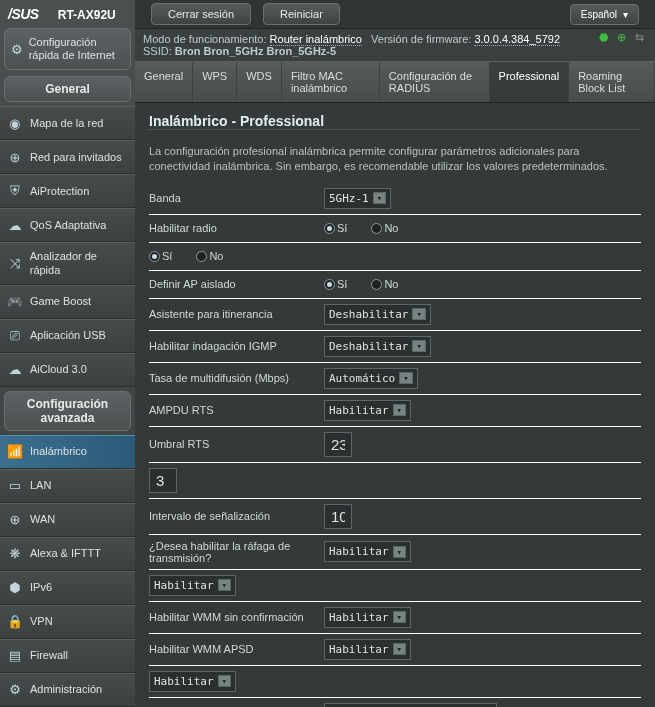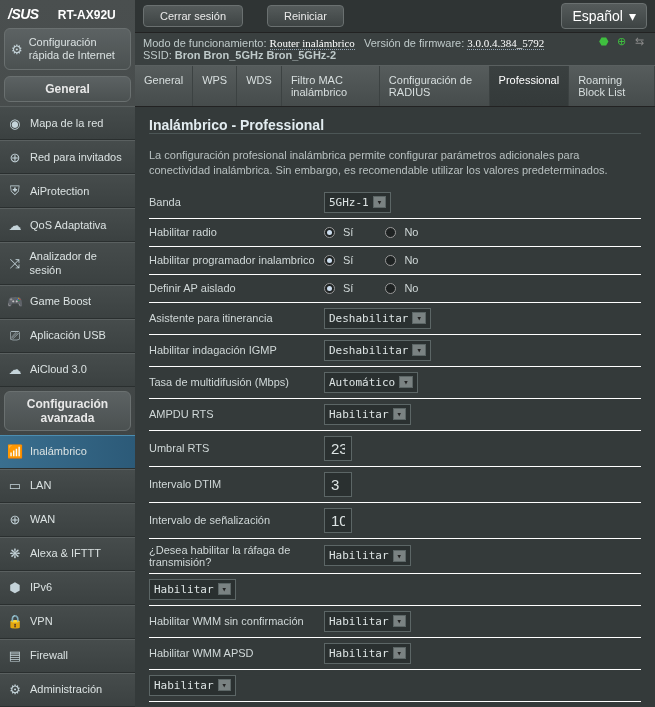--- a/index.html
+++ b/index.html
@@ -15,28 +15,28 @@
 .side-section-header { background: linear-gradient(to bottom, #5c6263, #4b5151); border: 1px solid #6a7070; border-radius: 6px; margin: 4px 4px; padding: 5px 6px; text-align: center; font-size: 12px; font-weight: bold; color: #e8e8e8; }
 
 .side-item { display: flex; align-items: center; padding: 7px 6px; border-top: 1px solid #5a6060; border-bottom: 1px solid #2a2f2f; color: #dbe2e2; cursor: pointer; font-size: 11px; background: linear-gradient(to bottom, #464c4c, #3b4141); }
 .side-item.active { background: linear-gradient(to right, #3a6f8f, #2c5a78); border-top: 1px solid #4c8db0; }
 .side-item .icon { width: 18px; height: 18px; margin-right: 6px; display: inline-flex; align-items: center; justify-content: center; font-size: 13px; color: #c5d4da; }
 .side-item .label { line-height: 1.2; }
 
 
 .content { flex: 1; display: flex; flex-direction: column; background: #3a4040; }
 
-.topbar { display: flex; align-items: center; padding: 3px 8px; gap: 24px; background: #2f3434; border-bottom: 1px solid #222; }
+.topbar { display: flex; align-items: center; padding: 3px 16px; gap: 12px; background: #2f3434; border-bottom: 1px solid #222; }
 .topbtn { background: linear-gradient(to bottom, #555b5b, #3e4444); border: 1px solid #6a7070; border-radius: 4px; padding: 4px 16px; color: #eaeaea; font-size: 11px; cursor: pointer; }
 .spacer { flex: 1; }
-.lang { background: linear-gradient(to bottom, #555b5b, #3e4444); border: 1px solid #6a7070; border-radius: 4px; padding: 4px 10px; font-size: 14px; display: flex; align-items: center; gap: 6px; margin-left: 44px; }
+.lang { background: linear-gradient(to bottom, #555b5b, #3e4444); border: 1px solid #6a7070; border-radius: 4px; padding: 4px 10px; font-size: 10px; display: flex; align-items: center; gap: 6px; margin-left: 44px; }
 
 .infobar { padding: 4px 8px; font-size: 11px; color: #bfcaca; }
 .infobar .label { color: #bfcaca; }
-.infobar .val { color: #fff; border-bottom: 1px dotted #9ab; font-family: Liberation Serif, serif; }
+.infobar .val { color: #fff; border-bottom: 1px dotted #9ab; }
 .infobar .icons { float: right; display: flex; gap: 6px; margin-top: -2px; }
 .infobar .dot { width: 12px; height: 12px; display: inline-block; }
 .dot.green { color: #3fbf3f; }
 .dot.grey { color: #888; }
 
 .tabs { display: flex; background: #4a5050; border-top: 1px solid #5a6060; border-bottom: 1px solid #222; font-size: 11px; }
 .tab { padding: 8px 9px; color: #d8dfdf; cursor: pointer; border-right: 1px solid #3c4242; background: linear-gradient(to bottom, #565c5c, #464c4c); }
 .tab.active { background: linear-gradient(to bottom, #3a4040, #343a3a); color: #fff; }
 
 .panel { flex: 1; padding: 10px 14px; background: #343a3a; overflow-y: auto; }
@@ -44,21 +44,21 @@
 .panel .desc { font-size: 11px; color: #b8c0c0; line-height: 1.4; margin-bottom: 8px; margin-top: 14px; }
 
 .form-row { display: flex; align-items: center; border-bottom: 1px solid #ffffff; padding: 5px 0; font-size: 11px; min-height: 28px; }
 .form-row .flabel { width: 175px; color: #d0d8d8; padding-right: 8px; }
 .form-row .fcontrol { flex: 1; display: flex; align-items: center; gap: 6px; }
 
 .sel { background: #2a3030; border: 1px solid #5c6666; color: #dde4e4; font-family: monospace; font-size: 11px; padding: 3px 4px; display: flex; align-items: center; }
 .sel .caret { background: #7a8282; border: 1px solid #5c6666; color: #222; font-size: 9px; padding: 0 3px; margin-left: 4px; }
 .txt { background: #2a3030; border: 1px solid #5c6666; color: #dde4e4; font-size: 15px; padding: 3px 6px; width: 28px; }
 
-.radio { display: inline-flex; align-items: center; gap: 8px; margin-right: 26px; color: #d0d8d8; }
+.radio { display: inline-flex; align-items: center; gap: 2px; margin-right: 18px; color: #d0d8d8; }
 .radio .dotr { width: 11px; height: 11px; border-radius: 50%; border: 1px solid #999; display: inline-block; background: #1e2222; position: relative; }
 .radio.checked .dotr::after { content: ""; position: absolute; top: 2px; left: 2px; width: 5px; height: 5px; background: #cde; border-radius: 50%; }
 </style>
 </head>
 <body>
 
 <div class="page">
   <div class="sidebar">
     <div class="logo">
       <span class="brand">/SUS</span>
@@ -83,21 +83,21 @@
         <div class="side-item">
           <span class="icon">⛨</span>
           <span class="label">AiProtection</span>
         </div>
         <div class="side-item">
           <span class="icon">☁</span>
           <span class="label">QoS Adaptativa</span>
         </div>
         <div class="side-item">
           <span class="icon">⤨</span>
-          <span class="label">Analizador de sesión</span>
+          <span class="label">Analizador de rápida</span>
         </div>
         <div class="side-item">
           <span class="icon">🎮</span>
           <span class="label">Game Boost</span>
         </div>
         <div class="side-item">
           <span class="icon">⎚</span>
           <span class="label">Aplicación USB</span>
         </div>
         <div class="side-item">
@@ -162,21 +162,21 @@
         <span class="label">Versión de firmware:</span>
         <span class="val">3.0.0.4.384_5792</span>
         <span class="icons">
           <span class="dot green">⬣</span>
           <span class="dot green">⊕</span>
           <span class="dot grey">⇆</span>
         </span>
       </div>
       <div>
         <span class="label">SSID:</span>
-        <b><span>Bron  Bron_5GHz  Bron_5GHz-2</span></b>
+        <b><span>Bron  Bron_5GHz  Bron_5GHz-5</span></b>
       </div>
     </div>
 
     <div class="tabs" id="tabs">
         <div class="tab">General</div>
         <div class="tab">WPS</div>
         <div class="tab">WDS</div>
         <div class="tab">Filtro MAC inalámbrico</div>
         <div class="tab">Configuración de RADIUS</div>
         <div class="tab active">Professional</div>
@@ -203,21 +203,20 @@
                 <span class="dotr"></span>
                 <span>Sí</span>
               </span>
             <span class="radio">
                 <span class="dotr"></span>
                 <span>No</span>
               </span>
             </div>
           </div>
           <div class="form-row">
-            <div class="flabel">Habilitar programador inalambrico</div>
             <div class="fcontrol">
               <span class="radio checked">
                 <span class="dotr"></span>
                 <span>Sí</span>
               </span>
             <span class="radio">
                 <span class="dotr"></span>
                 <span>No</span>
               </span>
             </div>
@@ -271,21 +270,20 @@
               </div>
             </div>
           </div>
           <div class="form-row">
             <div class="flabel">Umbral RTS</div>
             <div class="fcontrol">
               <input class="txt" value="2347" style="">
             </div>
           </div>
           <div class="form-row">
-            <div class="flabel">Intervalo DTIM</div>
             <div class="fcontrol">
               <input class="txt" value="3" style="">
             </div>
           </div>
           <div class="form-row">
             <div class="flabel">Intervalo de señalización</div>
             <div class="fcontrol">
               <input class="txt" value="100" style="">
             </div>
           </div>

